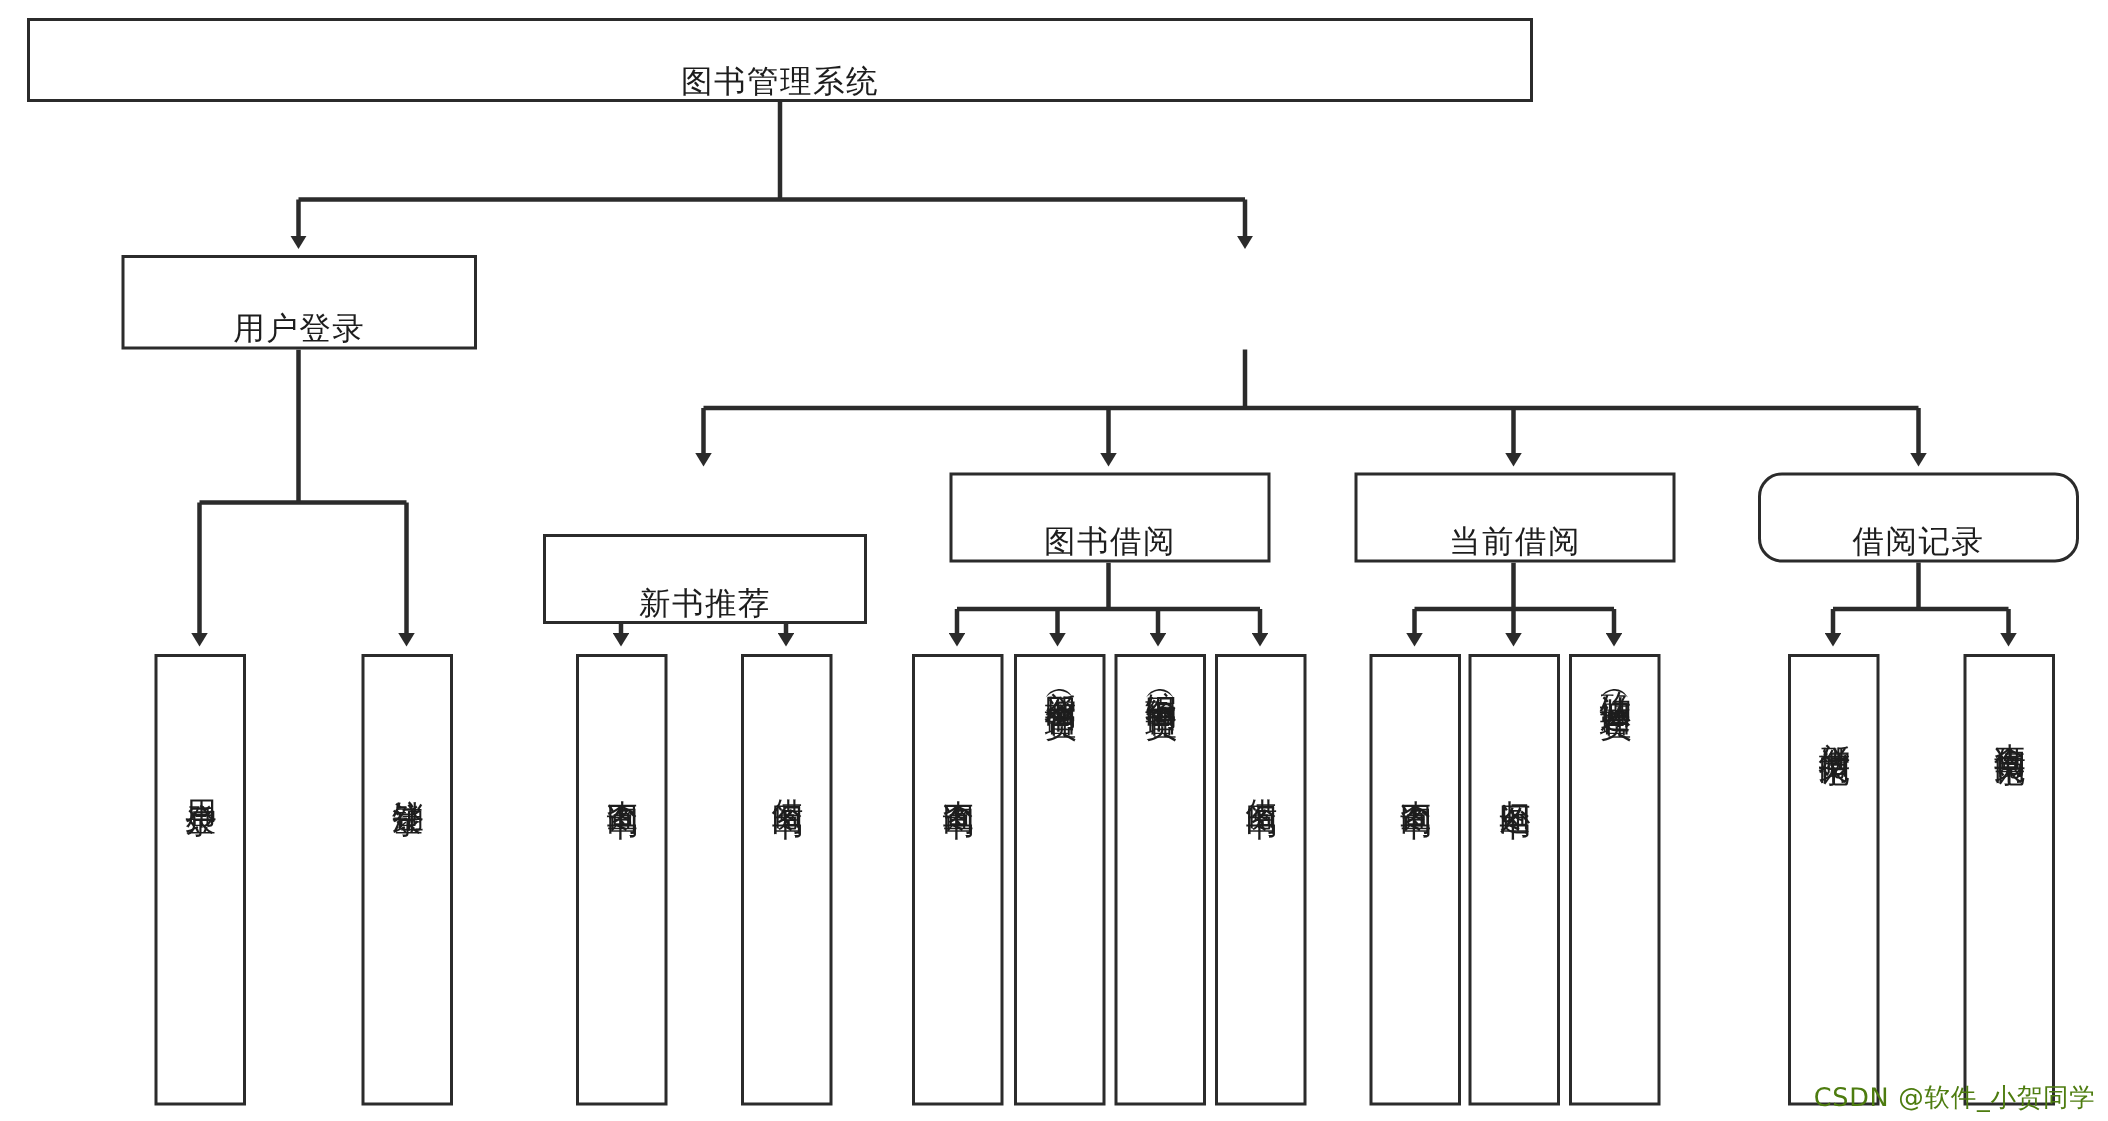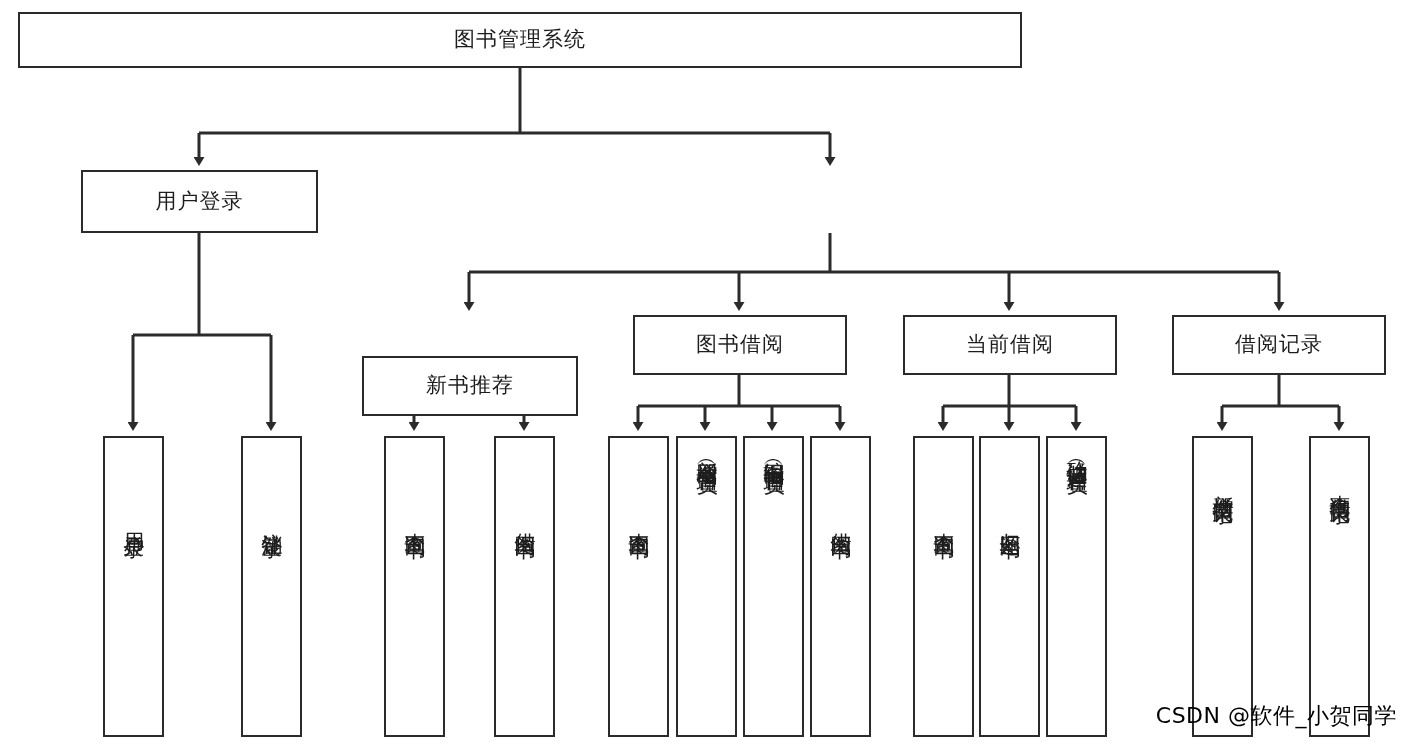--- a/index.html
+++ b/index.html
@@ -21,21 +21,21 @@
     top: 0;
     width: 1405px;
     height: 747px;
   }
   .node {
     position: absolute;
     box-sizing: border-box;
     border: 2px solid #2b2b2b;
     background: #ffffff;
     display: flex;
-    align-items: center;
+    align-items: flex-end;
     justify-content: center;
     color: #1d1d1d;
   }
   .node-h .label {
     font-size: 21px;
     letter-spacing: 1px;
     line-height: 1.1;
     white-space: nowrap;
   }
   .node-v {
@@ -50,23 +50,23 @@
     letter-spacing: 2px;
     line-height: 1.0;
     white-space: nowrap;
   }
   .node-v.center .label {
     margin-top: 0;
   }
   .watermark {
     position: absolute;
     right: 8px;
-    bottom: 16px;
-    font-size: 22px;
-    color: #000000;
+    bottom: 4px;
+    font-size: 17px;
+    color: #4d7c0f;
     letter-spacing: 0.5px;
     white-space: nowrap;
     pointer-events: none;
   }
 </style>
 </head>
 <body>
 
 <div id="canvas">
 
@@ -130,21 +130,21 @@
 
   <div class="node node-h" style="left:362px; top:315px; width:216px; height:60px;margin-top:41px;">
     <span class="label">新书推荐</span>
   </div>
   <div class="node node-h" style="left:903px; top:315px; width:214px; height:60px;">
     <span class="label">当前借阅</span>
   </div>
   <div class="node node-h" style="left:633px; top:315px; width:214px; height:60px;">
     <span class="label">图书借阅</span>
   </div>
-  <div class="node node-h" style="left:1172px; top:315px; width:214px; height:60px;">
+  <div class="node node-h" style="left:1172px; top:315px; width:214px; height:60px;border-radius:16px;">
     <span class="label">借阅记录</span>
   </div>
 
   <div class="node node-v center" style="left:103px; top:436px; width:61px; height:301px; padding-top:78px;">
     <span class="label">用户登录</span>
   </div>
   <div class="node node-v center" style="left:241px; top:436px; width:61px; height:301px; padding-top:78px;">
     <span class="label">注销登录</span>
   </div>
 

